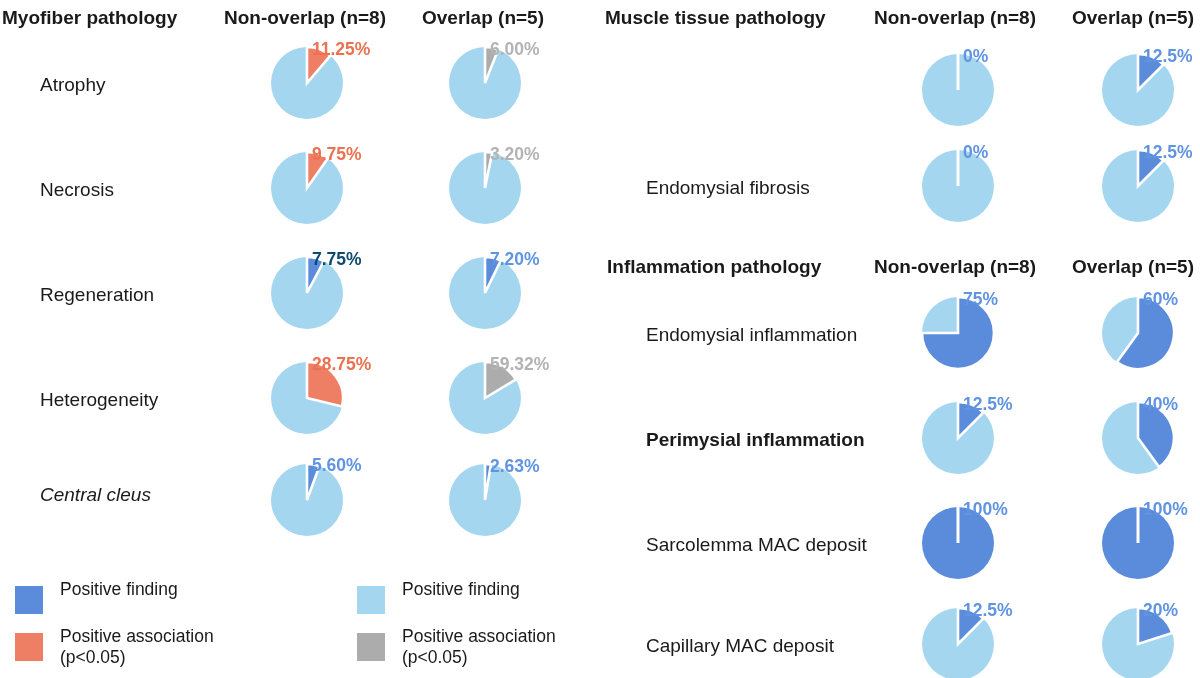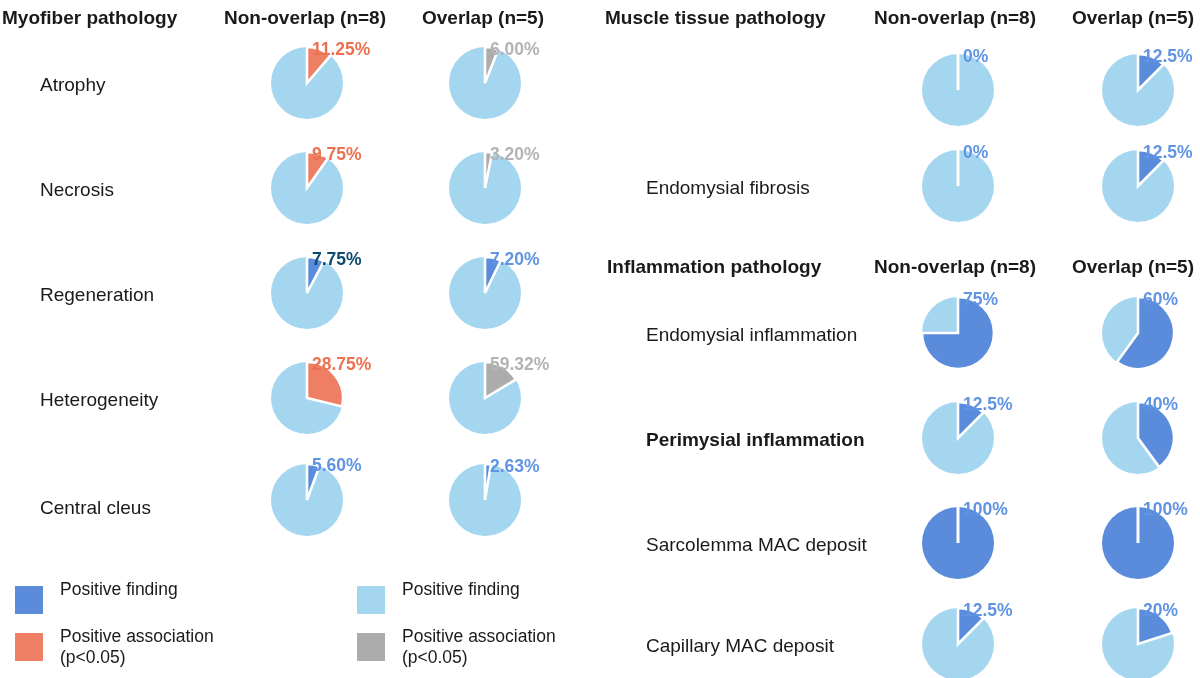--- a/index.html
+++ b/index.html
@@ -93,21 +93,21 @@
     <div class="pie" style="left: 267px; top: 358px;"><svg width="80" height="80" viewBox="-40 -40 80 80">
         <circle cx="0" cy="0" r="36" fill="#A4D6F0"></circle>
         <path d="M0 0 L0 -36 A36 36 0 0 1 35.01 8.40 Z" fill="#EE7E64" stroke="#ffffff" stroke-width="2.6" stroke-linejoin="miter"></path>
       </svg></div>
     <div class="pct" style="left: 312px; top: 355px; color: rgb(236, 113, 80);">28.75%</div>
     <div class="pie" style="left: 445px; top: 358px;"><svg width="80" height="80" viewBox="-40 -40 80 80">
         <circle cx="0" cy="0" r="36" fill="#A4D6F0"></circle>
         <path d="M0 0 L0 -36 A36 36 0 0 1 30.87 -18.52 Z" fill="#ACACAC" stroke="#ffffff" stroke-width="2.6" stroke-linejoin="miter"></path>
       </svg></div>
     <div class="pct" style="left: 490px; top: 355px; color: rgb(179, 179, 179);">59.32%</div>
-    <div class="rowlabel" style="left: 40px; top: 497px;">Central cleus</div>
+    <div class="rowlabel" style="left: 40px; top: 484px; font-style: italic;">Central cleus</div>
     <div class="pie" style="left: 267px; top: 460px;"><svg width="80" height="80" viewBox="-40 -40 80 80">
         <circle cx="0" cy="0" r="36" fill="#A4D6F0"></circle>
         <path d="M0 0 L0 -36 A36 36 0 0 1 12.41 -33.79 Z" fill="#5B8CDB" stroke="#ffffff" stroke-width="2.6" stroke-linejoin="miter"></path>
       </svg></div>
     <div class="pct" style="left: 312px; top: 456px; color: rgb(96, 148, 226);">5.60%</div>
     <div class="pie" style="left: 445px; top: 460px;"><svg width="80" height="80" viewBox="-40 -40 80 80">
         <circle cx="0" cy="0" r="36" fill="#A4D6F0"></circle>
         <path d="M0 0 L0 -36 A36 36 0 0 1 5.92 -35.51 Z" fill="#5B8CDB" stroke="#ffffff" stroke-width="2.6" stroke-linejoin="miter"></path>
       </svg></div>
     <div class="pct" style="left: 490px; top: 457px; color: rgb(96, 148, 226);">2.63%</div>

